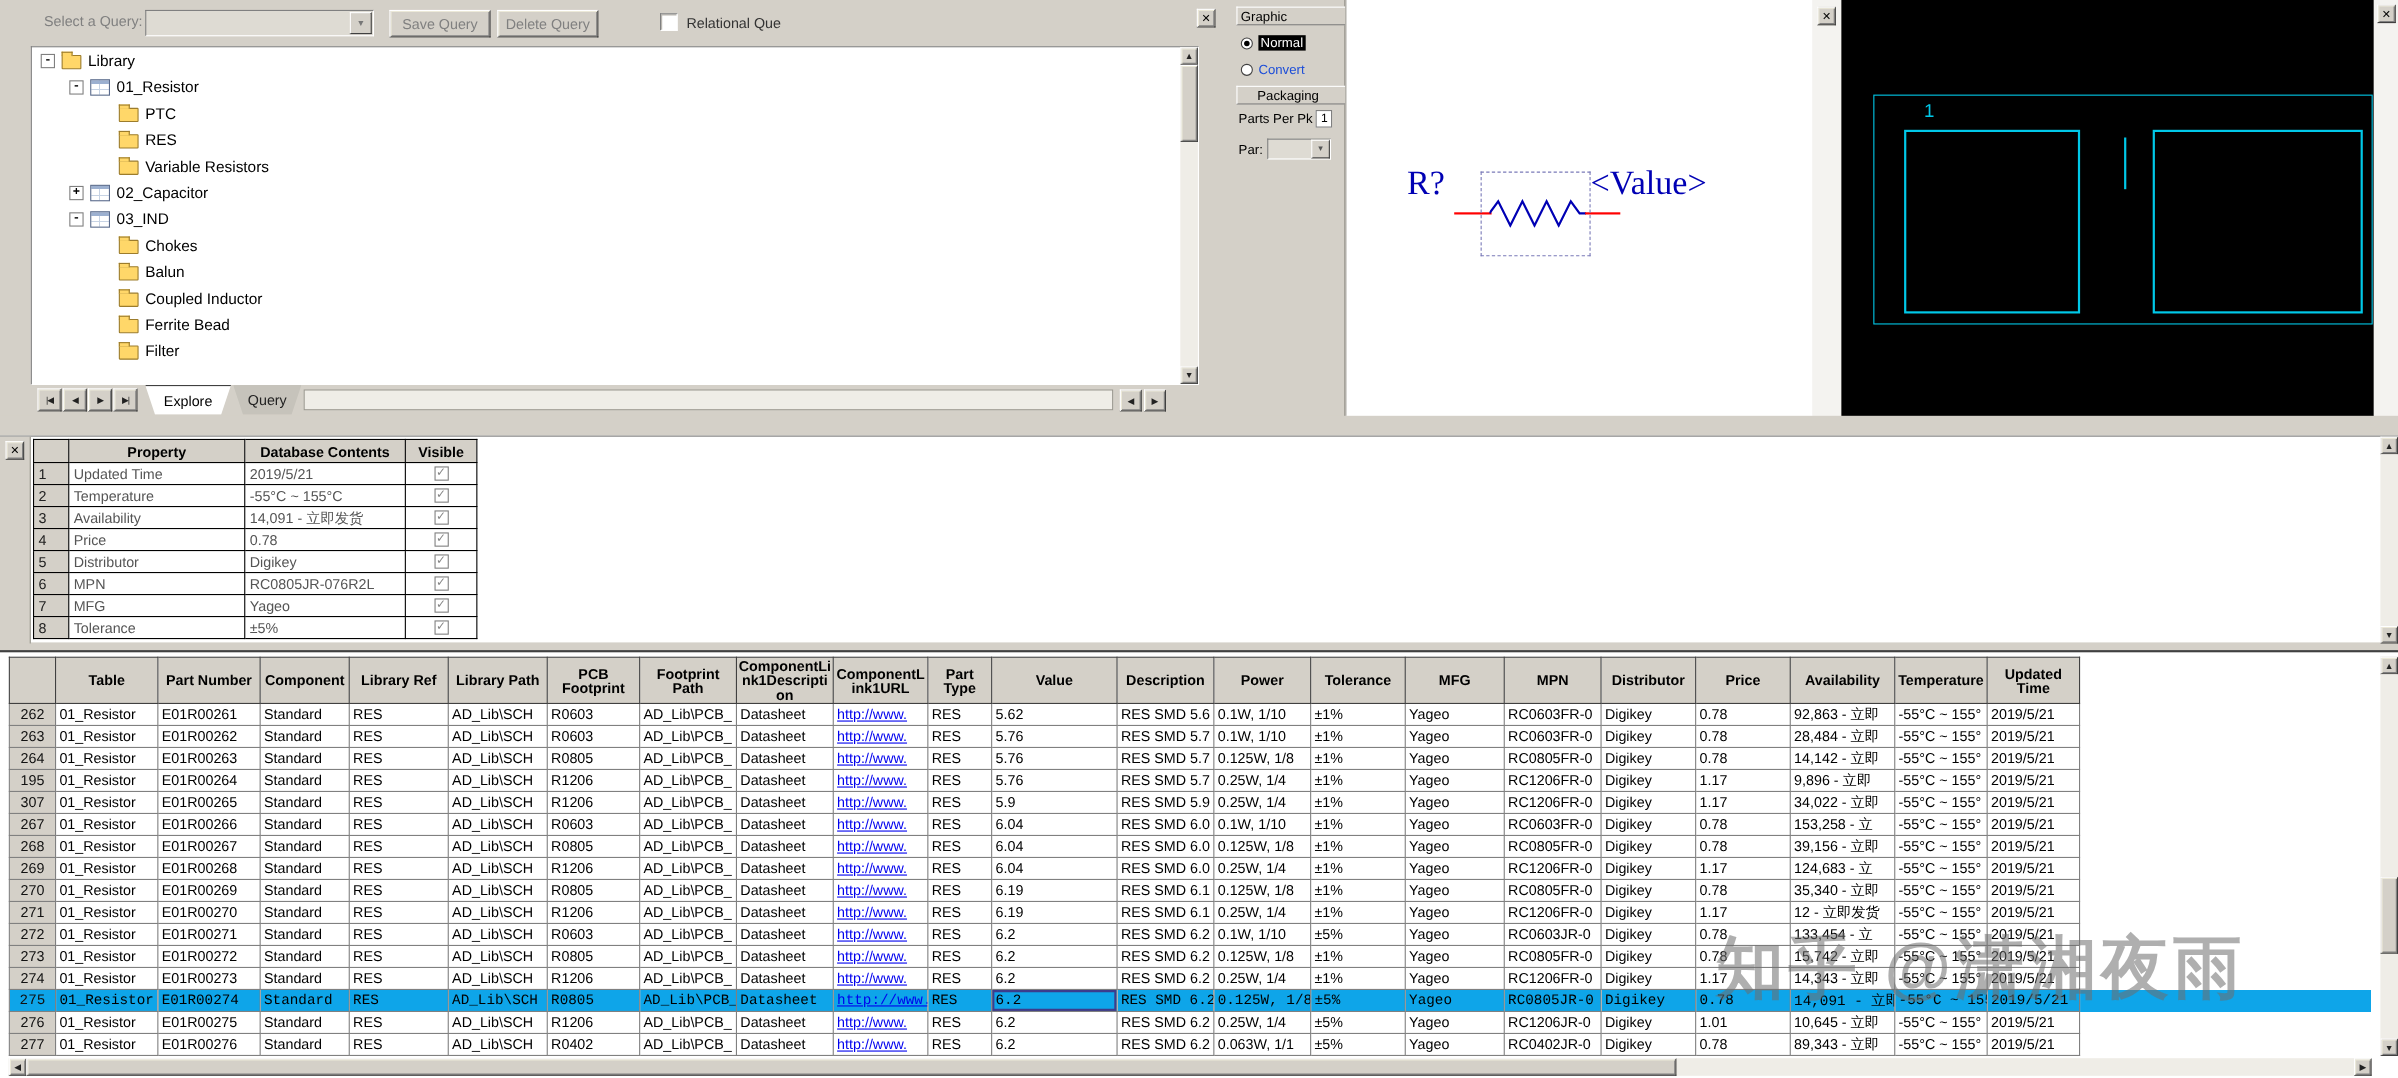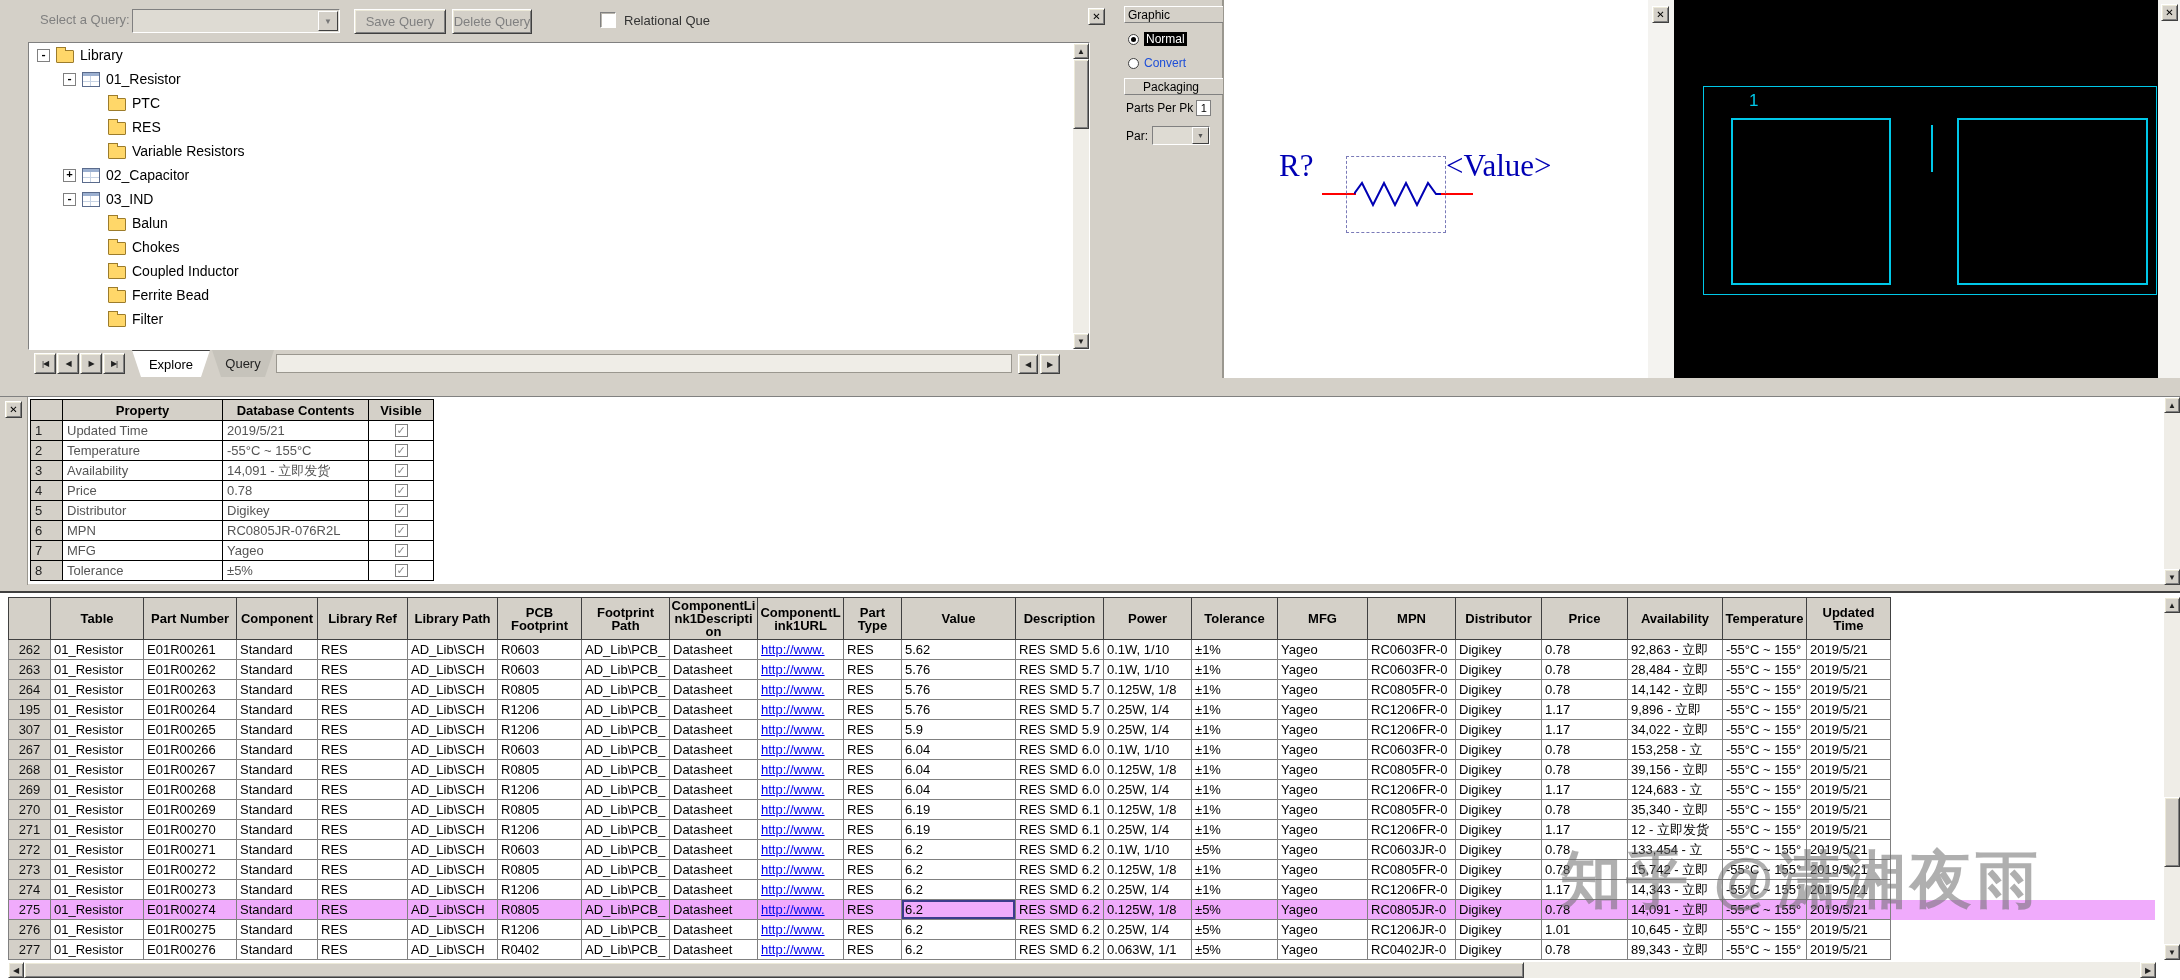--- a/index.html
+++ b/index.html
@@ -13,21 +13,21 @@
   .sb-track{background:#efede7;}
   .sb-thumb{background:#d4d0c8;border:1px solid;border-color:#ffffff #404040 #404040 #ffffff;box-shadow:inset 1px 1px 0 #ece9d8, inset -1px -1px 0 #808080;}
   .glabel{color:#808080;}
 
   
   #query-bar{position:absolute;left:0;top:0;width:1112px;height:40px;}
   #q-label{position:absolute;left:40px;top:12px;}
   #q-combo{position:absolute;left:132px;top:9px;width:208px;height:24px;background:#dedbd3;border:1px solid;border-color:#808080 #fff #fff #808080;}
   #q-combo .combo-arrow{position:absolute;right:1px;top:1px;width:20px;height:20px;font-size:8px;display:flex;align-items:center;justify-content:center;background:#d4d0c8;border:1px solid;border-color:#fff #404040 #404040 #fff;color:#777;}
   #btn-save{position:absolute;left:354px;top:9px;width:92px;height:25px;color:#808080;font-size:13px;font-family:"Liberation Sans",sans-serif;}
-  #btn-del{position:absolute;left:452px;top:9px;width:80px;height:25px;color:#808080;font-size:13px;font-family:"Liberation Sans",sans-serif;}
+  #btn-del{position:absolute;left:452px;top:9px;width:92px;height:25px;color:#808080;font-size:13px;font-family:"Liberation Sans",sans-serif;}
   #q-check{position:absolute;left:600px;top:12px;width:16px;height:16px;}
   #q-check-label{position:absolute;left:624px;top:13px;color:#333;}
   #tree-close{position:absolute;left:1088px;top:8px;}
 
   #tree-area{position:absolute;left:28px;top:42px;width:1062px;height:308px;background:#fff;border:1px solid;border-color:#808080 #ffffff #ffffff #808080;overflow:hidden;}
   .tree-row{height:24px;display:flex;align-items:center;gap:6px;font-size:14px;white-space:nowrap;}
   .expander{width:13px;height:13px;border:1px solid #808080;background:#fff;font:bold 11px/11px "Liberation Mono",monospace;display:flex;align-items:center;justify-content:center;flex:none;color:#000;}
   .expander-spacer{width:13px;flex:none;}
   .ticon{flex:none;position:relative;width:18px;height:13px;}
   .ticon.folder{background:#ffd769;border:1px solid #9c7c2c;border-radius:1px;margin-top:3px;}
@@ -90,21 +90,21 @@
   .checkbox{width:13px;height:13px;border:1px solid #808080;background:#fff;margin:0 auto;font-size:11px;line-height:11px;color:#888;text-align:center;}
   #prop-vscroll{position:absolute;left:2164px;top:0px;width:16px;height:188px;}
 
   
   #grid-band{position:absolute;left:0;top:591px;width:2180px;height:389px;background:#ffffff;border-top:2px solid #404040;}
   #parts-table{position:absolute;left:8px;top:4px;border-collapse:collapse;table-layout:fixed;width:2148px;background:#fff;}
   #parts-table th,#parts-table td{border:1px solid #808080;overflow:hidden;white-space:nowrap;font-size:13px;}
   #parts-table thead th{background:#d4d0c8;font-weight:bold;white-space:normal;overflow-wrap:break-word;word-wrap:break-word;height:42px;line-height:13px;vertical-align:middle;text-align:center;padding:0 1px;border-color:#404040;}
   #parts-table td{height:20px;padding:0 3px;text-align:left;}
   #parts-table td.rownum{background:#d4d0c8;text-align:center;color:#111;}
-  #parts-table tr.sel td{background:#f0abfc;}
+  #parts-table tr.sel td{background:#0ea5e9;font-family:Liberation Mono, monospace;}
   #parts-table td.link{color:#0000ee;text-decoration:underline;}
   #parts-table td.cellsel{box-shadow:inset 0 0 0 2px #3c3c8c;}
   #parts-table td.filler,#parts-table th.filler{border:none;background:#fff;}
   #grid-vscroll{position:absolute;left:2164px;top:4px;width:16px;height:363px;}
   #grid-hscroll{position:absolute;left:8px;top:369px;width:2148px;height:17px;}
 
   #watermark{position:absolute;left:1560px;top:838px;font-size:62px;font-weight:bold;color:rgba(110,110,110,0.55);letter-spacing:4px;z-index:50;white-space:nowrap;}
 </style>
 </head>
 <body>
@@ -155,26 +155,26 @@
         <span class="tlabel">02_Capacitor</span>
       </div>
       <div class="tree-row" style="padding-left: 34px;">
         <span class="expander">-</span>
         <span class="ticon table"></span>
         <span class="tlabel">03_IND</span>
       </div>
       <div class="tree-row" style="padding-left: 60px;">
         <span class="expander-spacer"></span>
         <span class="ticon folder"></span>
-        <span class="tlabel">Balun</span>
+        <span class="tlabel">Chokes</span>
       </div>
       <div class="tree-row" style="padding-left: 60px;">
         <span class="expander-spacer"></span>
         <span class="ticon folder"></span>
-        <span class="tlabel">Chokes</span>
+        <span class="tlabel">Balun</span>
       </div>
       <div class="tree-row" style="padding-left: 60px;">
         <span class="expander-spacer"></span>
         <span class="ticon folder"></span>
         <span class="tlabel">Coupled Inductor</span>
       </div>
       <div class="tree-row" style="padding-left: 60px;">
         <span class="expander-spacer"></span>
         <span class="ticon folder"></span>
         <span class="tlabel">Ferrite Bead</span>

